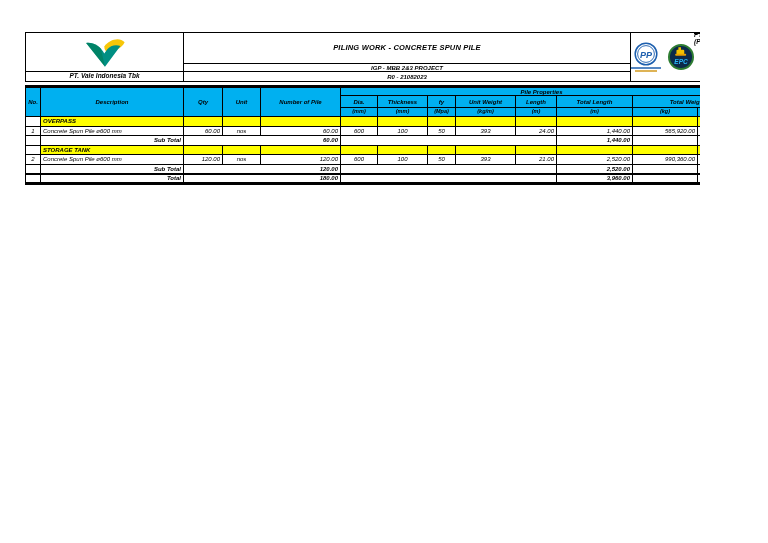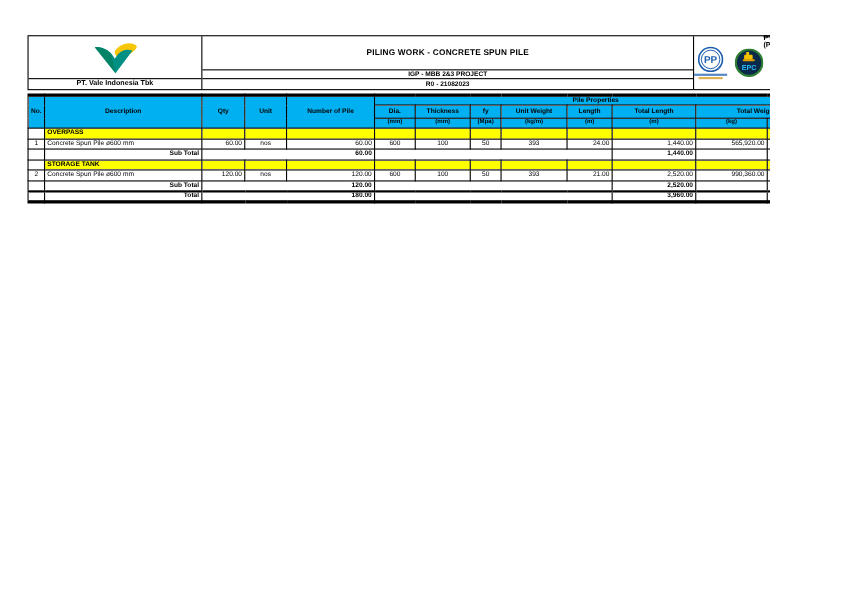--- a/index.html
+++ b/index.html
@@ -1,17 +1,17 @@
 <!DOCTYPE html>
 <html><head>
 <meta charset="utf-8">
 <style>
   * { margin:0; padding:0; box-sizing:border-box; }
   html,body { width:768px; height:543px; background:#ffffff; font-family:"Liberation Sans", sans-serif; color:#000; }
-  .page { position:relative; width:700px; height:543px; background:#fff; overflow:hidden; }
+  .page { position:relative; width:700px; height:543px; background:#fff; overflow:hidden;font-style:italic; }
   .sheet { position:absolute; left:25px; top:32px; width:717px; }
 
   
   .title-block { display:flex; width:717px; height:50px; border:1.5px solid #000; background:#fff; }
   .tb-left  { width:158px; display:flex; flex-direction:column; border-right:1px solid #000; }
   .tb-center{ width:447px; display:flex; flex-direction:column; border-right:1px solid #000; }
   .tb-right { flex:1; display:flex; flex-direction:row; }
   .logo-area { flex:1; display:flex; align-items:center; justify-content:center; gap:7px; }
   .company-band { height:10px; border-top:1px solid #000; display:flex; align-items:center; justify-content:center;
                   font-size:6.5px; font-weight:bold; line-height:1; }

